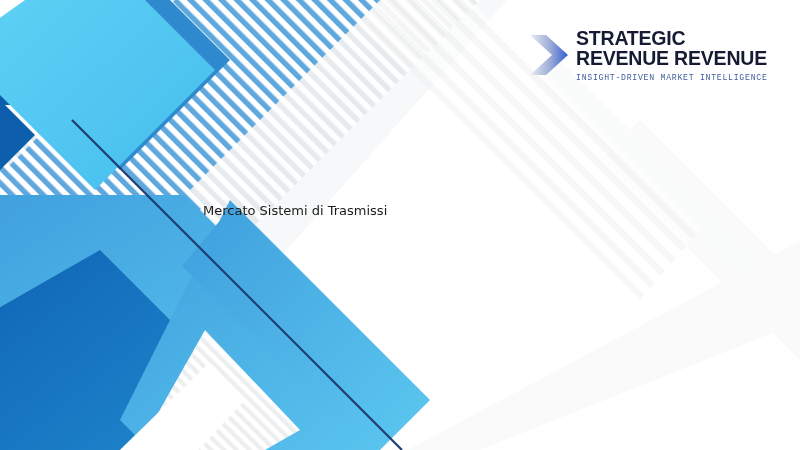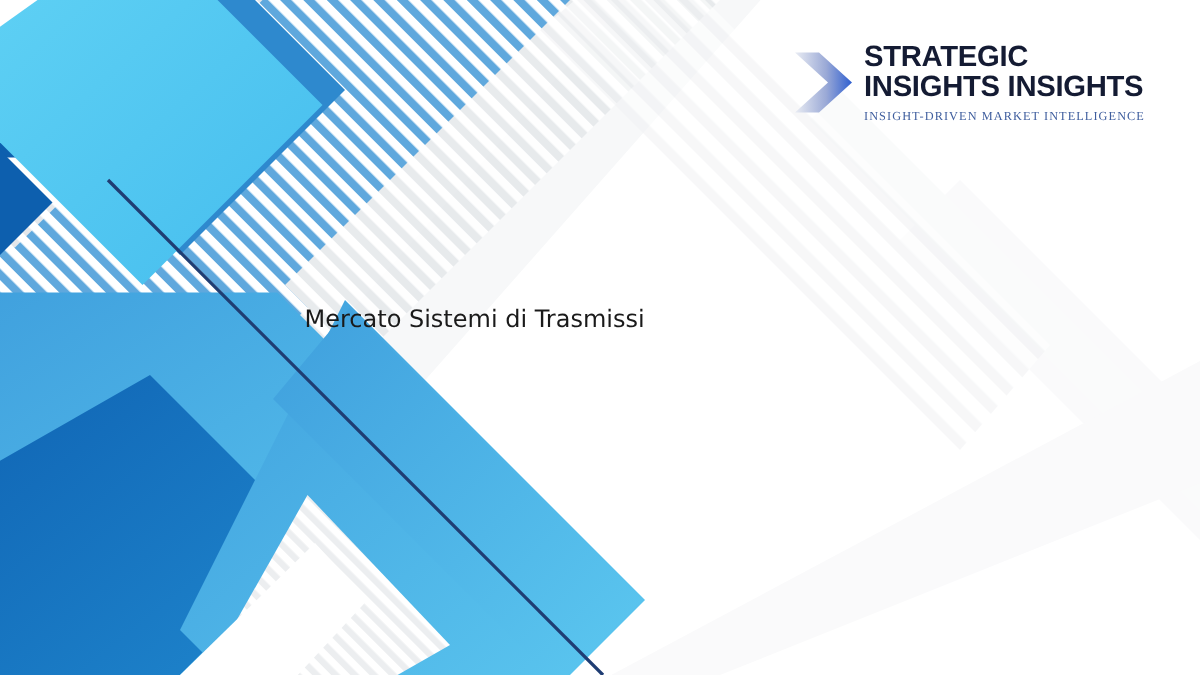--- a/index.html
+++ b/index.html
@@ -49,33 +49,33 @@
   .logo-line {
     font-family: "Liberation Sans", sans-serif;
     font-weight: bold;
     font-size: 19.5px;
     line-height: 20px;
     letter-spacing: -0.2px;
     color: #141b33;
     white-space: nowrap;
   }
   #logo-tagline {
-    font-family: Liberation Serif, serif;
+    font-family: Liberation Mono, monospace;
     font-size: 8.2px;
     letter-spacing: 0.72px;
     color: #3f5e9e;
     margin-top: 5px;
     white-space: nowrap;
   }
 
   
   .title-line {
     position: absolute;
     font-family: "DejaVu Sans", sans-serif;
-    font-size: 16px;
+    font-size: 13px;
     color: #1a1a1a;
     white-space: nowrap;
   }
   #title-line-1 { left: 203px; top: 203px; }
   #title-line-2 { left: 203px; top: 259px; }
 
   #contact-email {
     position: absolute;
     left: 366px;
     top: 382px;
@@ -177,21 +177,21 @@
 
     <line x1="72" y1="120" x2="402" y2="450" stroke="#1f3d73" stroke-width="2.2"></line>
   </svg>
 
   <div id="logo-block">
     <svg id="logo-mark" viewBox="0 0 42 46" xmlns="http://www.w3.org/2000/svg">
       <path d="M2 3 L18 3 L40 23 L18 43 L2 43 L24 23 Z" fill="url(#logoGrad)"></path>
     </svg>
     <div id="logo-text-wrap">
       <div class="logo-line">STRATEGIC</div>
-      <div class="logo-line">INSIGHTS INSIGHTS</div>
+      <div class="logo-line">REVENUE REVENUE</div>
       <div id="logo-tagline">INSIGHT-DRIVEN MARKET INTELLIGENCE</div>
     </div>
   </div>
 
   <div class="title-line" id="title-line-1">Mercato Sistemi di Trasmissi</div>
 
 
 </div>
 
 </body></html>

